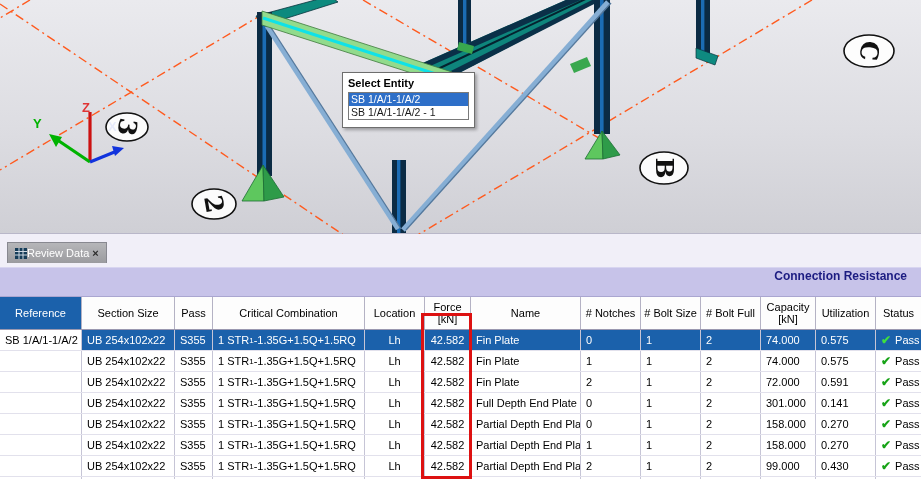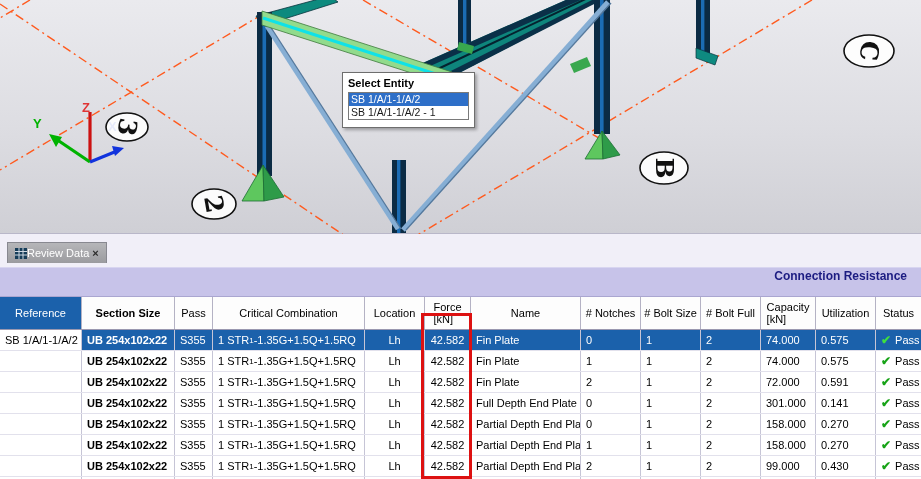--- a/index.html
+++ b/index.html
@@ -33,33 +33,33 @@
   .tab .close-x { color:#2b2b2b; font-weight:bold; font-size:11px; margin-left:3px; }
   .band { height:30px; margin-top:4px; background:#c7c3e9; border-top:1px solid #d8d5f0;
     border-bottom:1px solid #aaa6d0;
     font-size:12px; font-weight:bold; color:#1c1c82; text-align:right;
     line-height:17px; padding-right:14px; }
 
   
   .table { position:relative; width:921px; background:#fff; }
   .tr, .thead { display:flex; width:921px; }
   .thead { height:33px; background:#fdfdfd; border-bottom:1px solid #9a98b0; }
-  .th { display:flex; align-items:center; justify-content:center; text-align:left;
+  .th { display:flex; align-items:center; justify-content:center; text-align:center;
     font-size:11px; color:#000; border-right:1px solid #b4b2c4; white-space:pre-line; line-height:12px; }
   .th.c-ref { background:#1b61ab; color:#fff; }
   .tr { height:21px; background:#fff; border-bottom:1px solid #e2e1ec; }
   .td { font-size:11px; color:#000; border-right:1px solid #c6c5d6;
     display:flex; align-items:center; padding:0 5px; white-space:nowrap; overflow:hidden; }
   .tr.selected .td { background:#1b61ab; color:#fff; }
   .tr.selected .td.c-ref { background:#fff; color:#000; }
   sub { font-size:8px; }
 
   
   .c-ref   { width:82px; }
-  .c-sec   { width:93px;font-weight:bold; }
+  .c-sec   { width:93px; }
   .c-grade { width:38px; }
   .c-combo { width:152px; }
   .c-loc   { width:60px; justify-content:center; }
   .c-force { width:46px; justify-content:center; }
   .c-name  { width:110px; }
   .c-notch { width:60px; }
   .c-blines{ width:60px; }
   .c-brows { width:60px; }
   .c-cap   { width:55px; }
   .c-util  { width:60px; }

